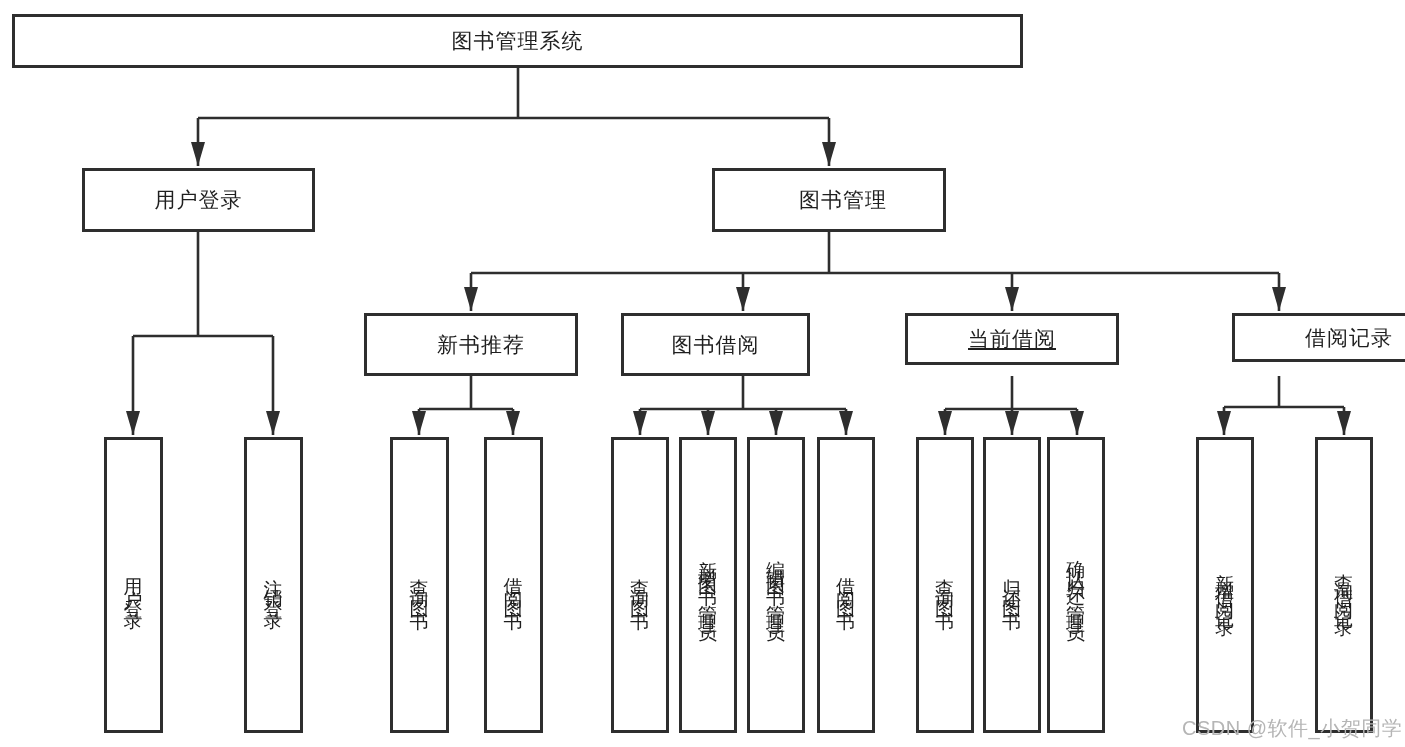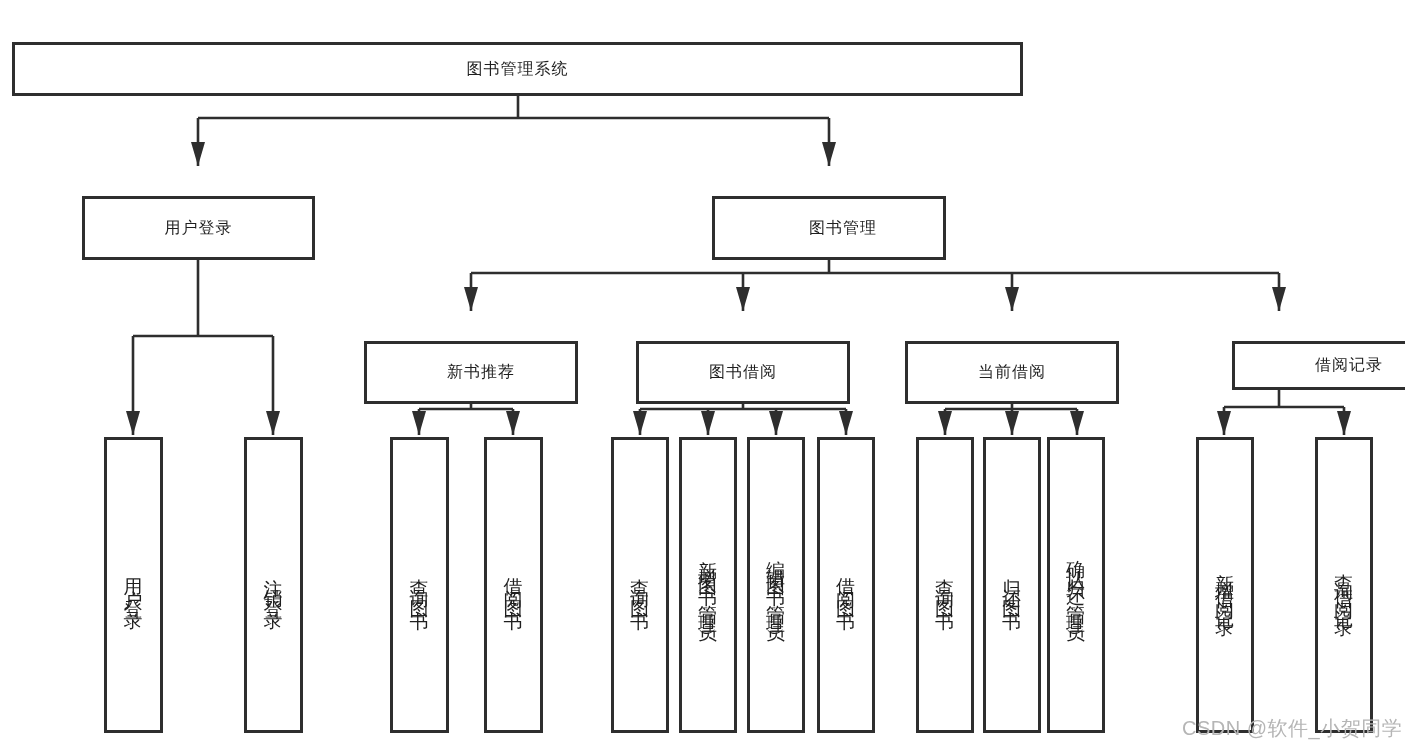--- a/index.html
+++ b/index.html
@@ -28,24 +28,23 @@
     box-sizing: border-box;
     border: 3px solid #2e2e2e;
     background: #ffffff;
     display: flex;
     align-items: center;
     justify-content: center;
     color: #1f1f1f;
     z-index: 2;
   }
   .node.h {
-    font-size: 16px;
+    font-size: 21px;
     letter-spacing: 1px;
     white-space: nowrap;
-    margin-top: 28px;
   }
   .node.v {
     font-size: 19px;
   }
   .vtext {
     writing-mode: vertical-rl;
     text-orientation: mixed;
     letter-spacing: 11px;
     line-height: 1;
     white-space: nowrap;
@@ -117,22 +116,22 @@
       <path d="M1344,407 V435" marker-end="url(#arrow)"></path>
     </g>
   </svg>
 
   <div class="node h" style="left:12px; top:14px; width:1011px; height:54px;">图书管理系统</div>
 
   <div class="node h" style="left:82px; top:168px; width:233px; height:64px;">用户登录</div>
   <div class="node h" style="left:712px; top:168px; width:234px; height:64px;padding-left:28px;">图书管理</div>
 
   <div class="node h" style="left:364px; top:313px; width:214px; height:63px;padding-left:20px;">新书推荐</div>
-  <div class="node h" style="left:636px; top:313px; width:214px; height:63px;">图书借阅</div>
-  <div class="node h" style="left:905px; top:313px; width:214px; height:63px;">当前借阅</div>
+  <div class="node h" style="left:621px; top:313px; width:189px; height:63px;">图书借阅</div>
+  <div class="node h" style="left:905px; top:313px; width:214px; height:52px;text-decoration:underline;">当前借阅</div>
   <div class="node h" style="left:1232px; top:313px; width:214px; height:49px;padding-left:20px;">借阅记录</div>
 
   <div class="node v" style="left:104px; top:437px; width:59px; height:296px;">
     <span class="vtext">用户登录</span>
   </div>
   <div class="node v" style="left:244px; top:437px; width:59px; height:296px;">
     <span class="vtext">注销登录</span>
   </div>
 
   <div class="node v" style="left:390px; top:437px; width:59px; height:296px;">

